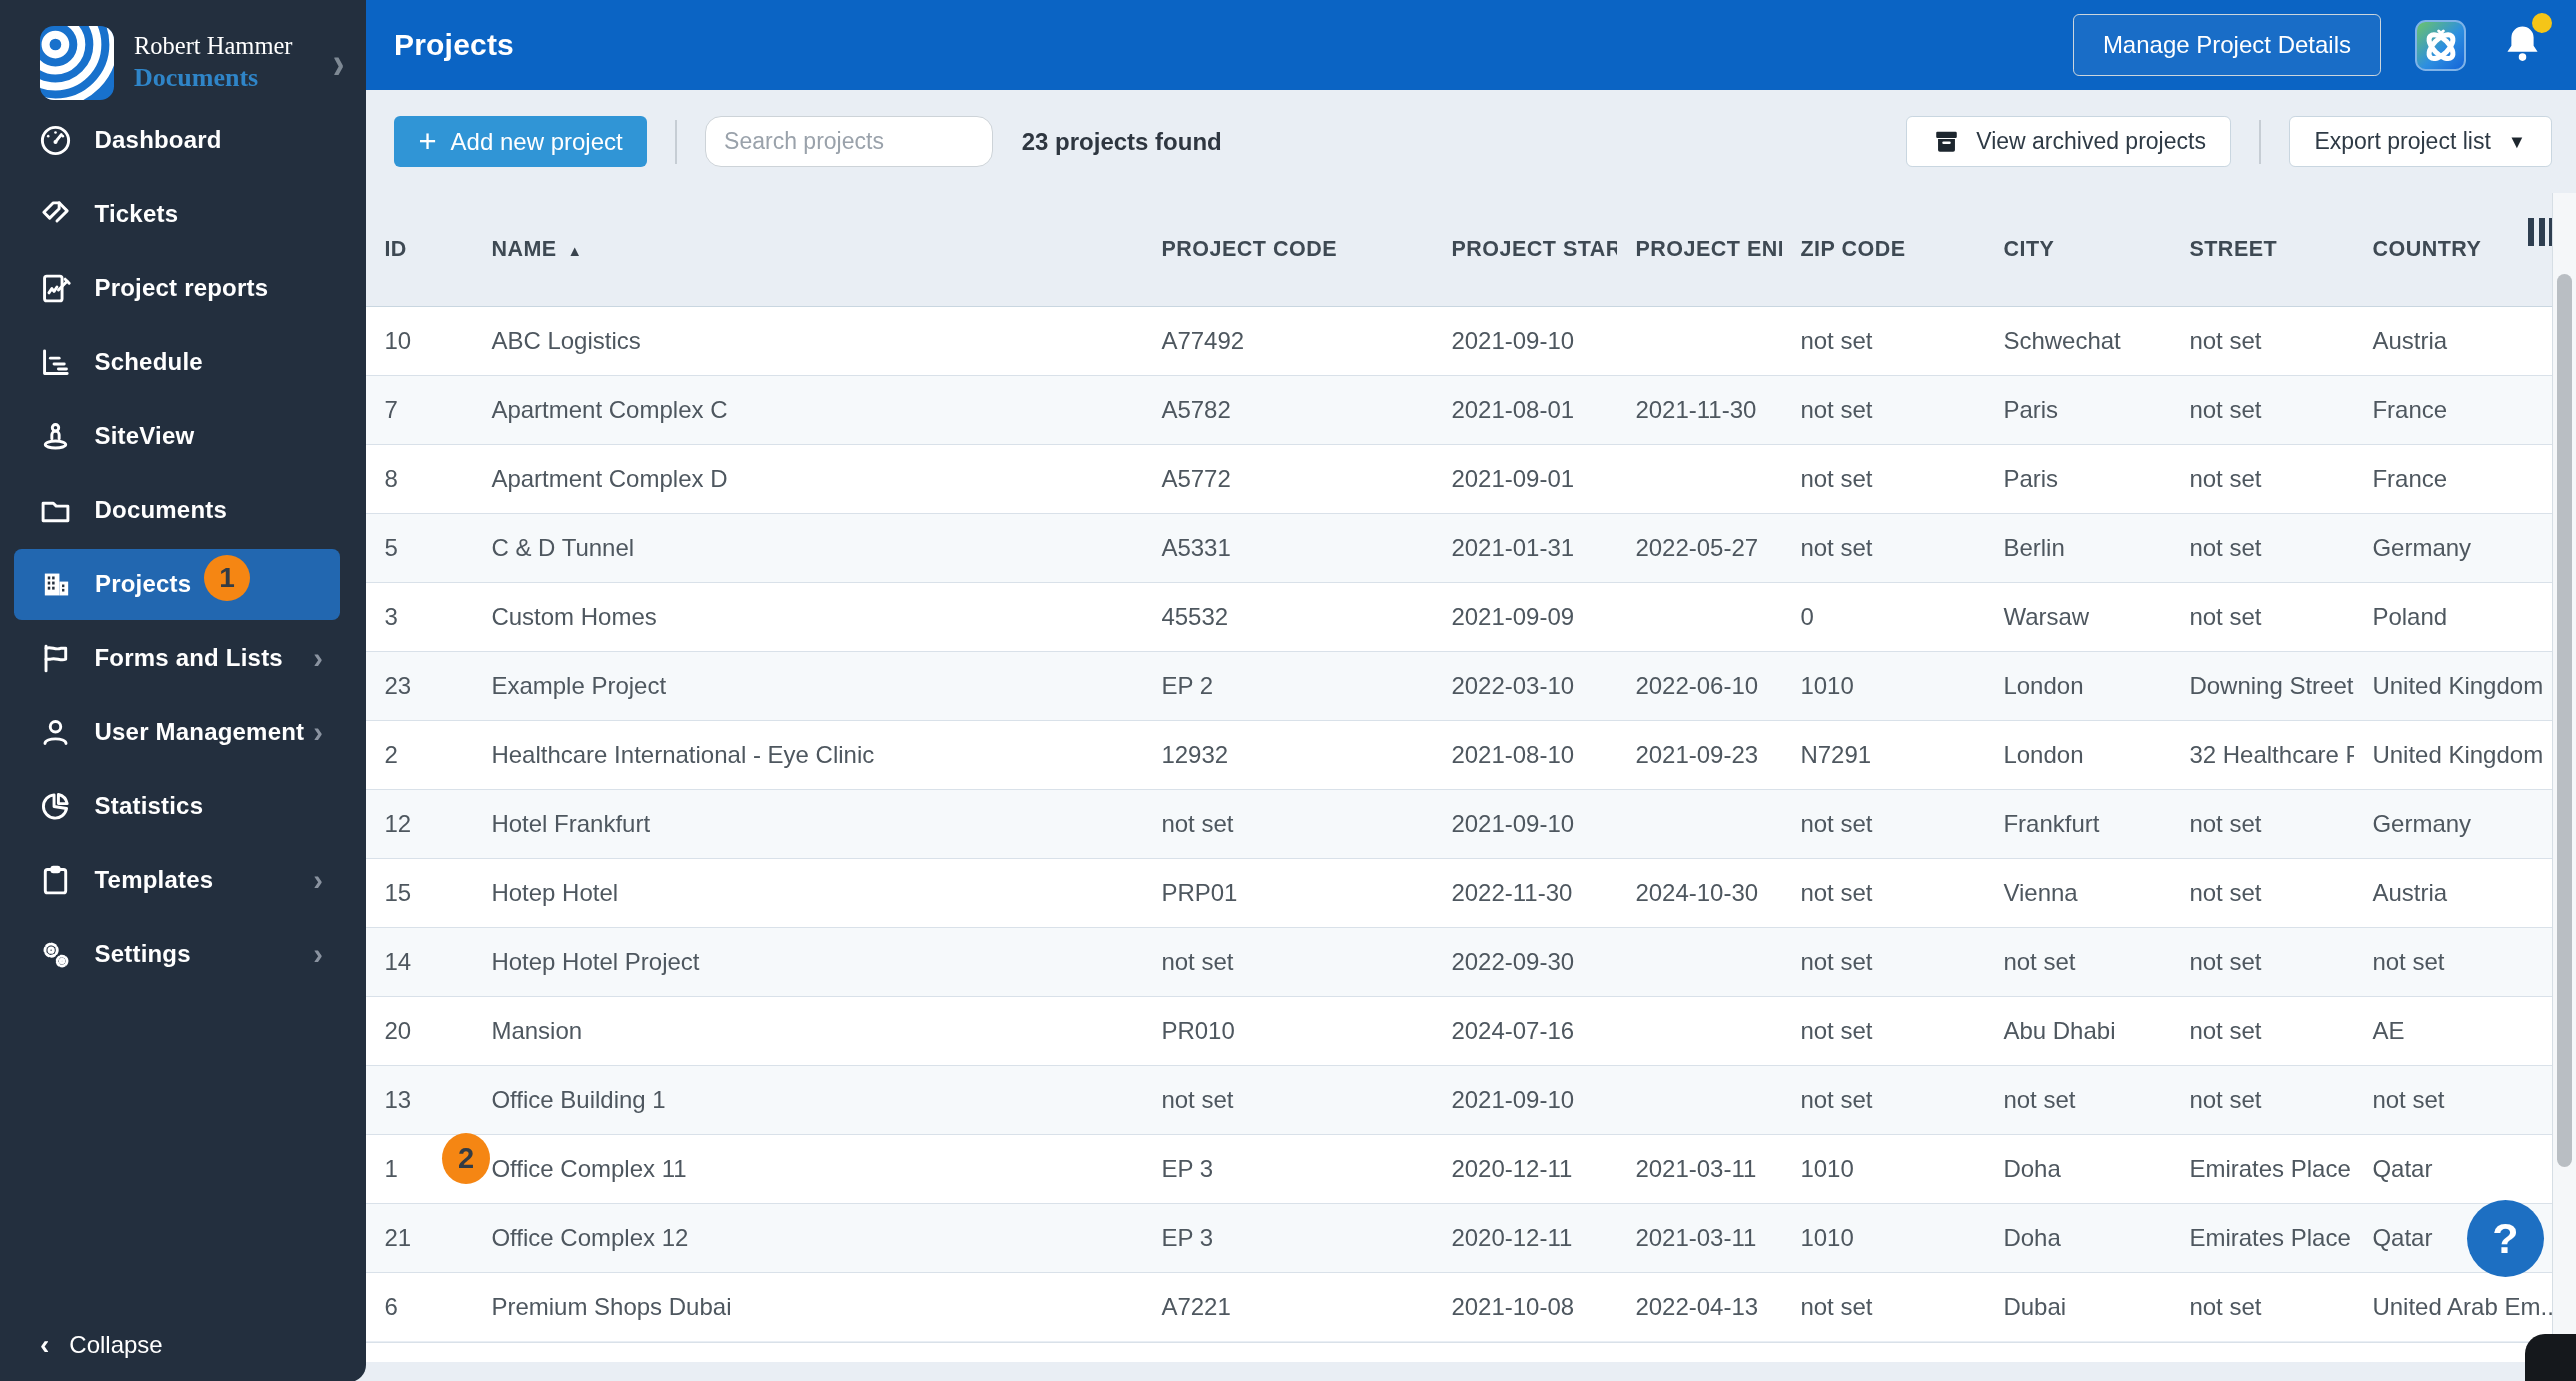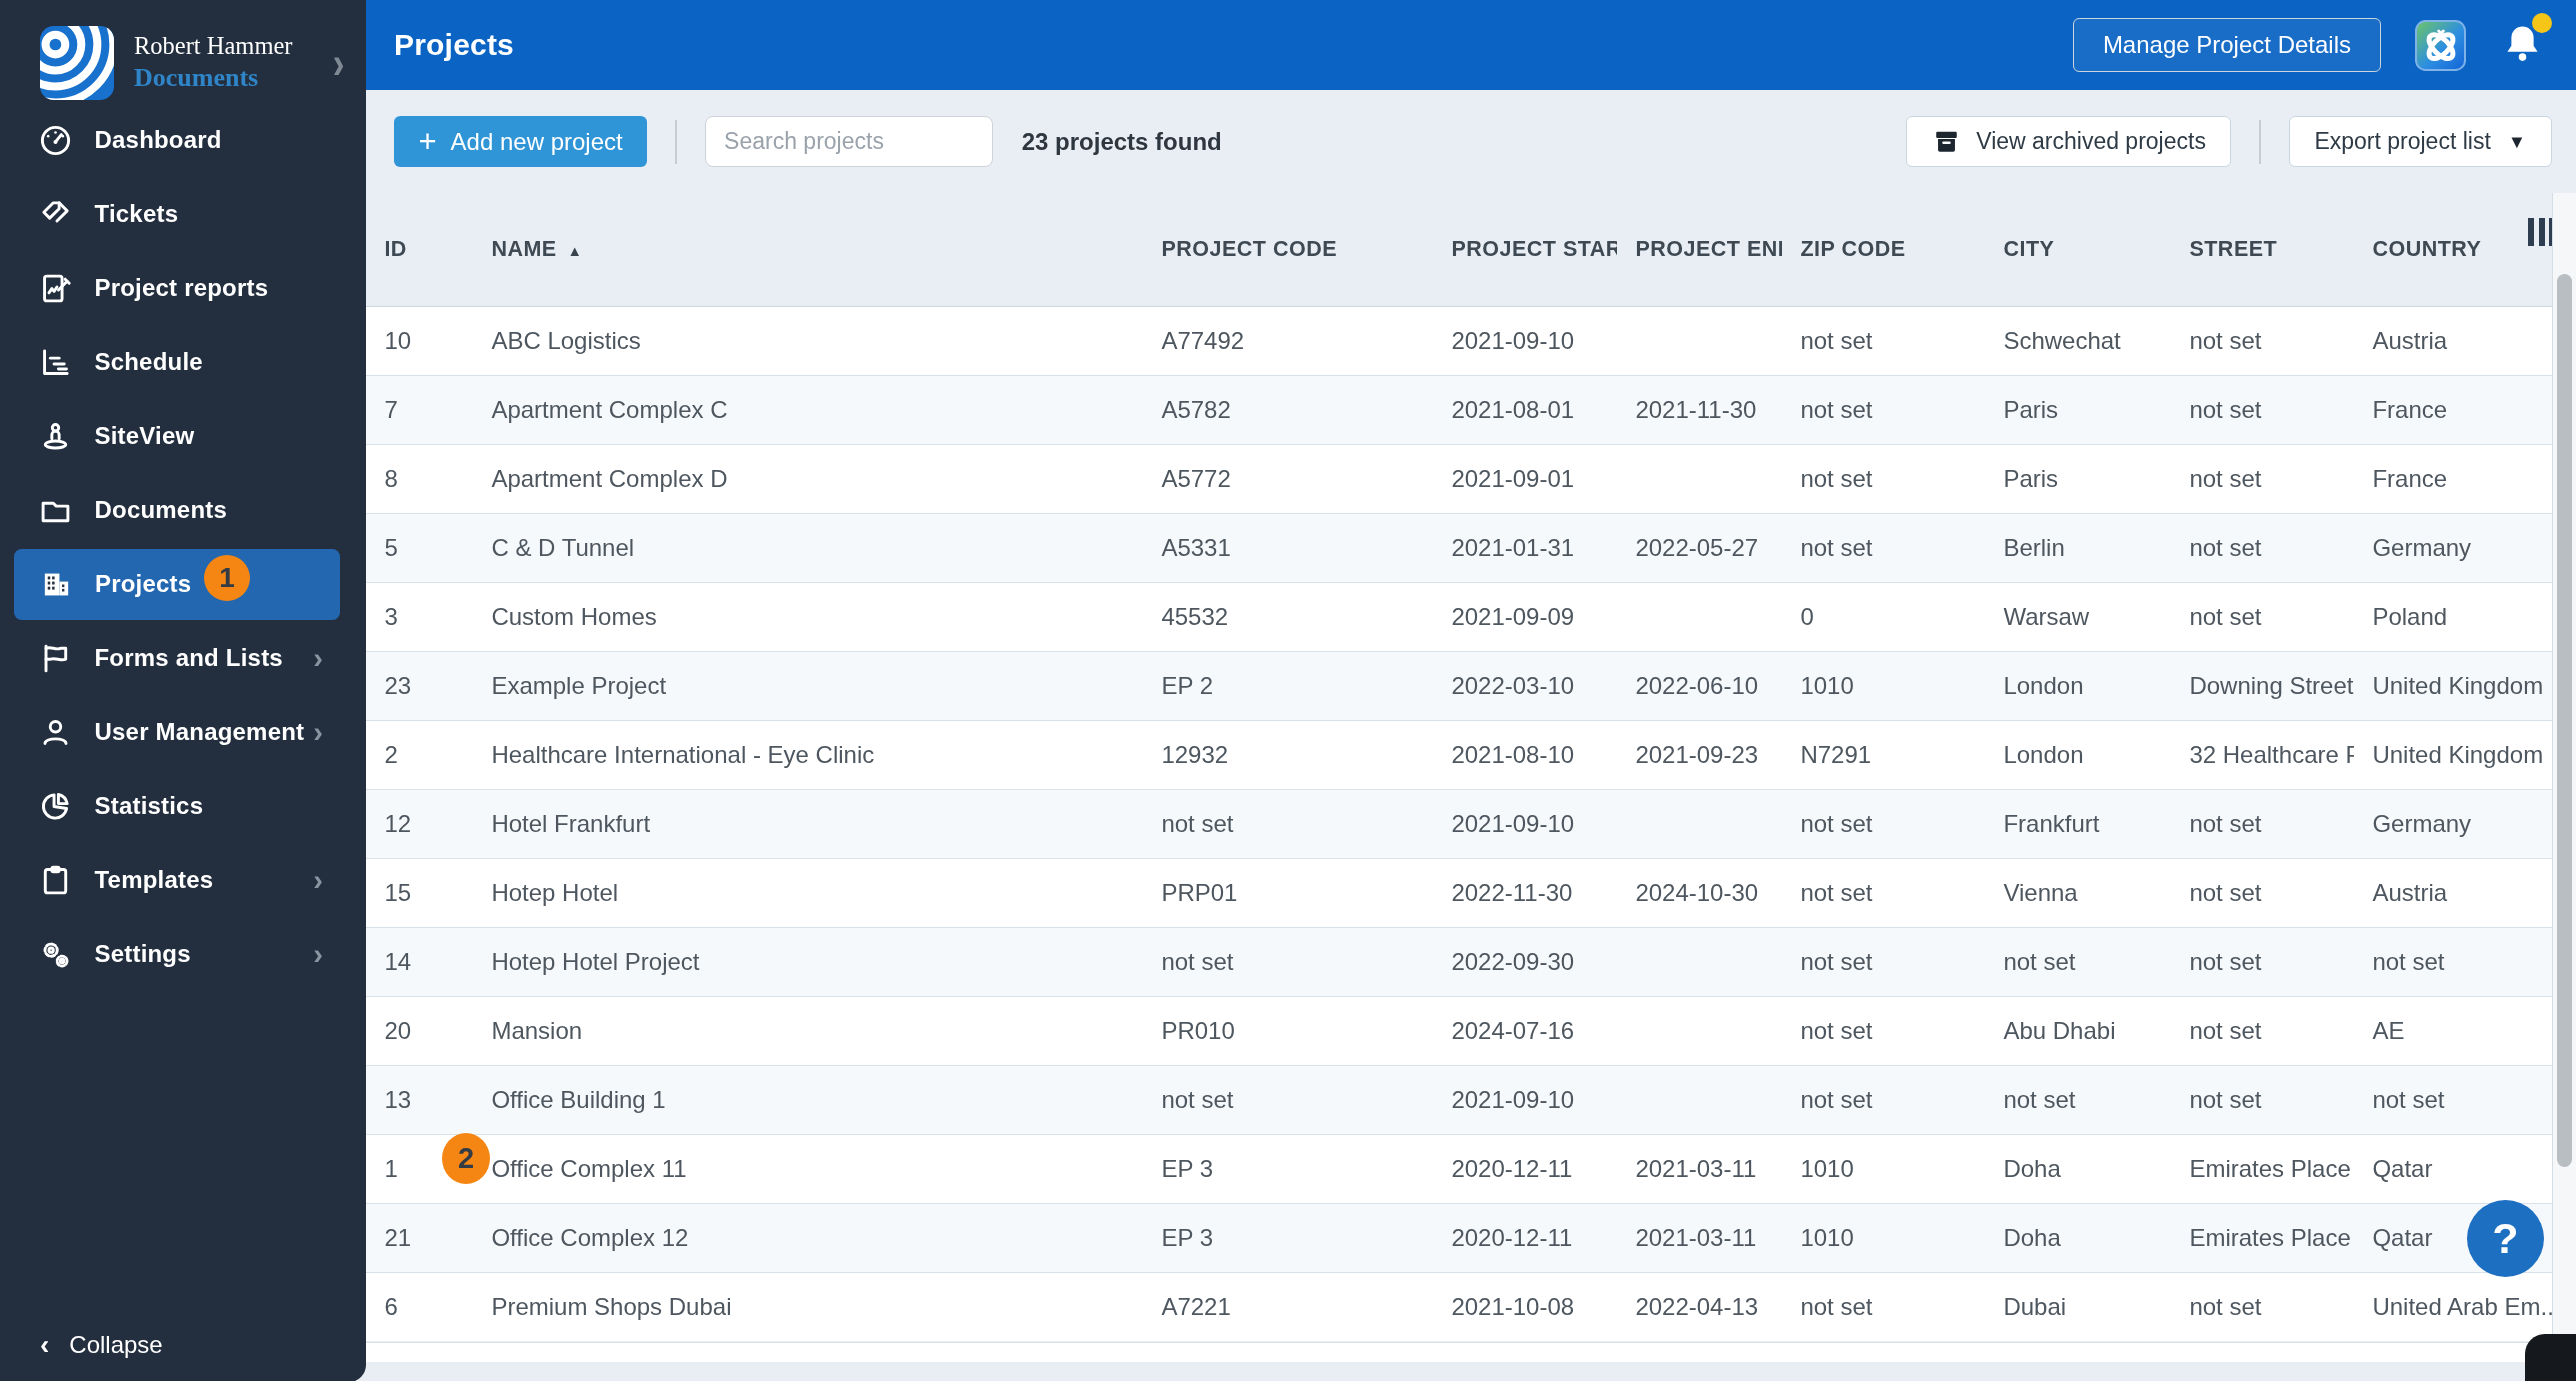--- a/index.html
+++ b/index.html
@@ -29,35 +29,35 @@
   .collapse-row { position:absolute; bottom:21.5px; left:40px; display:flex; align-items:center;
     color:#fff; font-size:24px; font-weight:400; cursor:pointer; }
   .collapse-row .collapse-chevron { font-size:28px; font-weight:700; margin-right:20px; }
   
   .topbar {
     position:absolute; left:366px; top:0; right:0; height:90px;
     background:#0b64c4; display:flex; align-items:center; z-index:4;
   }
   .page-title { margin-left:28px; color:#fff; font-size:30px; font-weight:700; letter-spacing:0.2px; }
   .topbar-right { margin-left:auto; display:flex; align-items:center; margin-right:32px; }
-  .manage-btn { height:54px; padding:0 29px; border:1.5px solid #ccd6dd; border-radius:6.1px;
+  .manage-btn { height:62px; padding:0 29px; border:1.5px solid #ccd6dd; border-radius:6.1px;
     background:rgba(255,255,255,.06); color:#fff; font-size:24px; display:flex; align-items:center; cursor:pointer; }
   .app-icon { width:51px; height:51px; border-radius:10.7px; margin-left:34px;
     background:linear-gradient(135deg,#6cc46a 0%,#2d8fe0 55%,#1565d8 100%);
     border:2.3px solid #7fb3e8; display:flex; align-items:center; justify-content:center; cursor:pointer; }
   .bell-wrap { position:relative; margin-left:35px; cursor:pointer; }
   .bell-dot { position:absolute; right:-7.7px; top:-9.2px; width:20px; height:20px; border-radius:50%; background:#f5c518; }
   
   .toolbar { position:absolute; left:366px; top:90px; right:24.5px; height:103px;
     display:flex; align-items:center; }
   .add-btn { margin-left:28px; height:51px; padding:0 24.5px; background:#3095d6; border:none;
     border-radius:6.1px; color:#fff; font-size:24px; display:flex; align-items:center; cursor:pointer; }
   .add-btn .plus { font-size:31px; font-weight:400; margin-right:14px; line-height:1; }
   .tb-divider { width:1.5px; height:44px; background:#c6cdd4; margin:0 28px; }
-  .search-input { width:288px; height:51px; background:#fff; border:1.5px solid #cdd3d8; border-radius:8px;
+  .search-input { width:288px; height:51px; background:#fff; border:1.5px solid #cdd3d8; border-radius:16px;
     padding:0 18.4px; font-size:23px; color:#6d28d9; font-family:"Liberation Sans",sans-serif; }
   .search-input::placeholder { color:#9aa2ab; }
   .count-text { margin-left:29px; font-size:24px; font-weight:700; color:#2e3640; }
   .toolbar-right { margin-left:auto; display:flex; align-items:center; }
   .ghost-btn { height:51px; padding:0 24.5px; background:#fff; border:1.5px solid #c9d6e0; border-radius:6.1px;
     color:#2e3a45; font-size:23px; font-weight:400; display:flex; align-items:center; cursor:pointer; }
   .ghost-btn .btn-ico { margin-right:15.3px; display:flex; }
   .caret-down { margin-left:17px; font-size:18.4px; color:#1d262e; }
   
   .table-wrap { position:absolute; left:366px; top:193px; width:2186px; z-index:1; }

